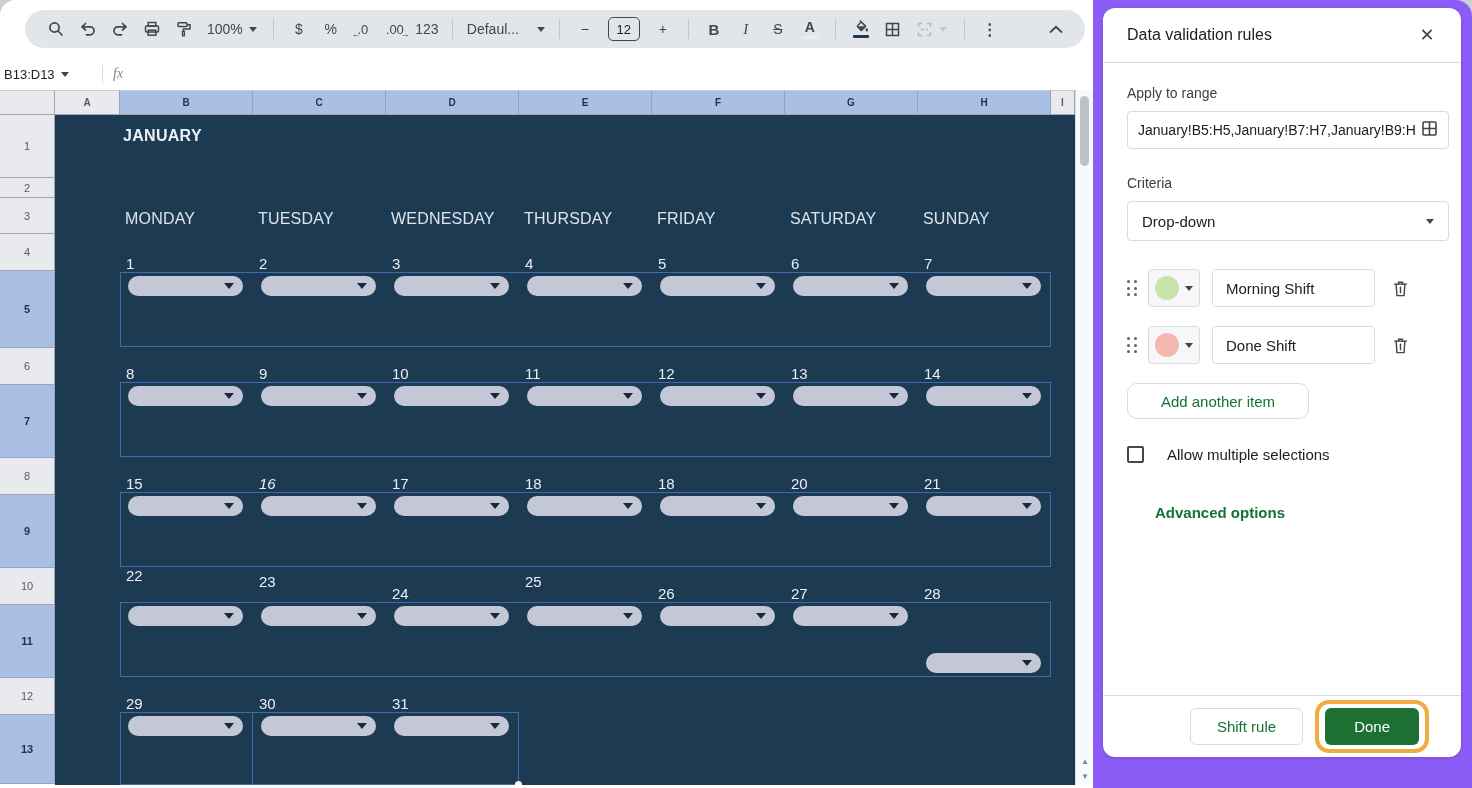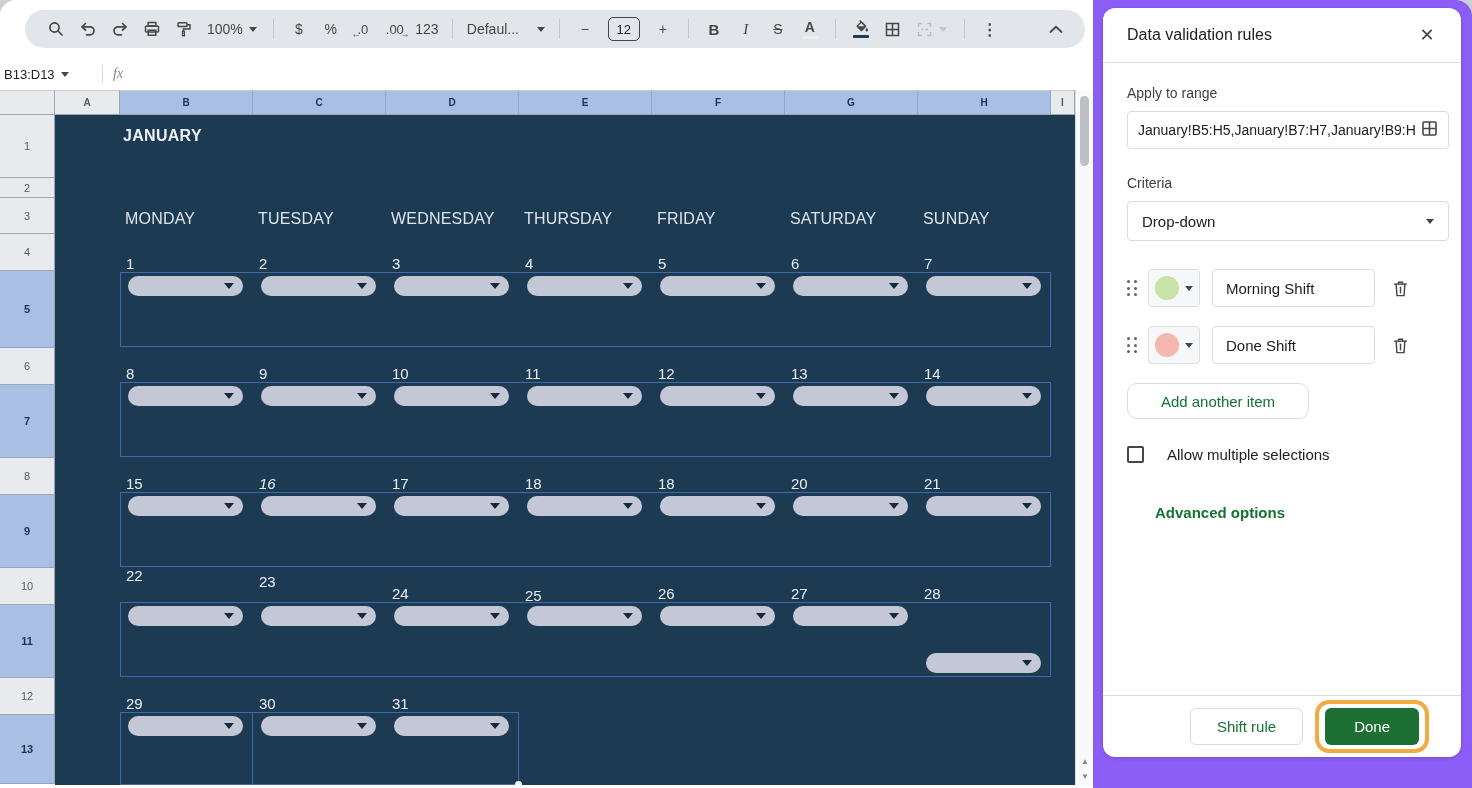--- a/index.html
+++ b/index.html
@@ -352,21 +352,21 @@
           </div>
           <div class="pill" style="left: 738px; top: 381px;">
             <span class="tri"></span>
           </div>
           <div class="pill" style="left: 871px; top: 381px;">
             <span class="tri"></span>
           </div>
           <div class="date-lbl" style="left: 71px; top: 452px;">22</div>
           <div class="date-lbl" style="left: 204px; top: 458px;">23</div>
           <div class="date-lbl" style="left: 337px; top: 470px;">24</div>
-          <div class="date-lbl" style="left: 470px; top: 472px;">25</div>
+          <div class="date-lbl" style="left: 470px; top: 458px;">25</div>
           <div class="date-lbl" style="left: 603px; top: 470px;">26</div>
           <div class="date-lbl" style="left: 736px; top: 470px;">27</div>
           <div class="date-lbl" style="left: 869px; top: 470px;">28</div>
           <div class="sel-box" style="left: 65px; top: 487px; width: 931px; height: 75px;"></div>
           <div class="pill" style="left: 73px; top: 491px;">
             <span class="tri"></span>
           </div>
           <div class="pill" style="left: 206px; top: 491px;">
             <span class="tri"></span>
           </div>

